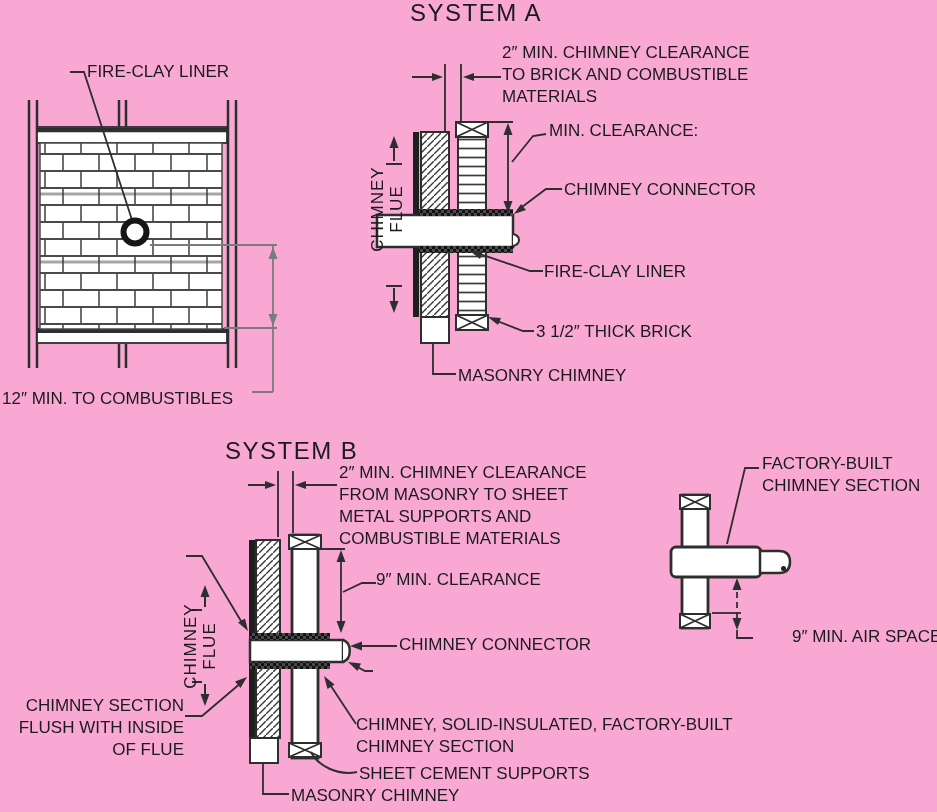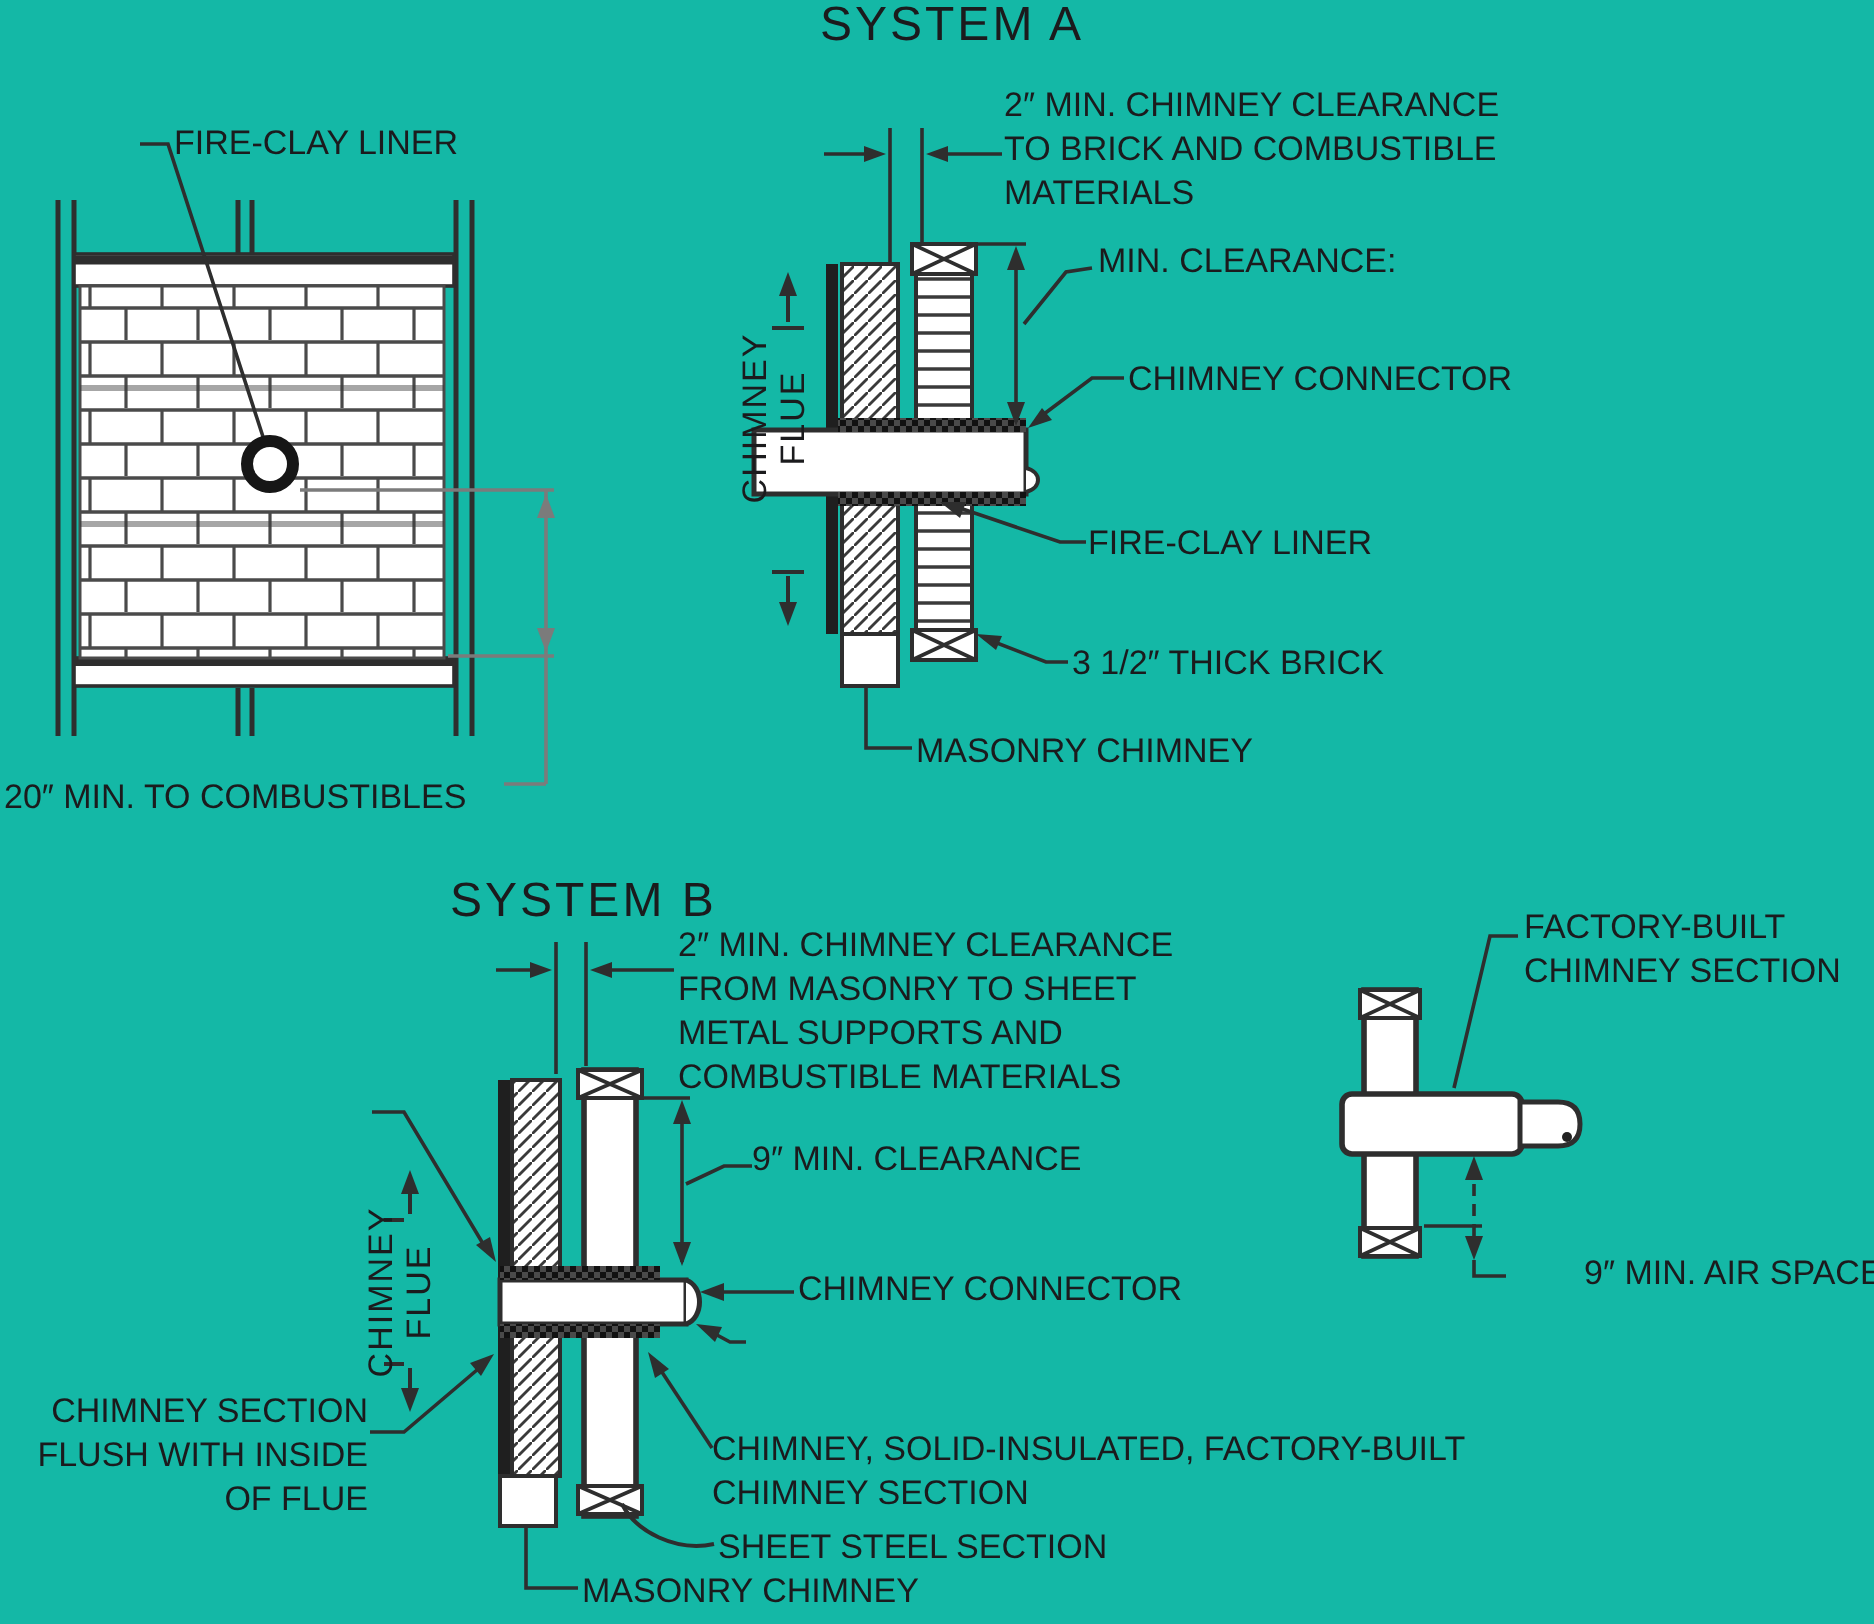--- a/index.html
+++ b/index.html
@@ -1,16 +1,16 @@
 <!DOCTYPE html>
 <html><head>
 <meta charset="utf-8">
 <style>
   html,body{margin:0;padding:0;background:#fff;}
-  .stage{position:relative;width:937px;height:812px;background:#14b8a6;overflow:hidden;
+  .stage{position:relative;width:937px;height:812px;background:#f9a8d4;overflow:hidden;
          font-family:"Liberation Sans",sans-serif;}
   .stage svg{position:absolute;left:0;top:0;}
   .lbl{position:absolute;font-size:17px;line-height:22px;color:#1b1b1d;white-space:nowrap;}
   .title{font-size:24px;letter-spacing:1.5px;}
   .ralign{text-align:right;}
   .vert{transform:rotate(-90deg);text-align:center;line-height:19px;letter-spacing:1px;width:130px;}
 </style>
 </head>
 <body>
 
@@ -199,21 +199,21 @@
   </div>
 
   <div class="lbl" style="left:549px;top:120px;">
     <div>MIN. CLEARANCE:</div>
   </div>
 
   <div class="lbl" style="left:564px;top:179px;">CHIMNEY CONNECTOR</div>
   <div class="lbl" style="left:544px;top:261px;">FIRE-CLAY LINER</div>
   <div class="lbl" style="left:536px;top:321px;">3 1/2″ THICK BRICK</div>
   <div class="lbl" style="left:458px;top:365px;">MASONRY CHIMNEY</div>
-  <div class="lbl" style="left:2px;top:388px;">20″ MIN. TO COMBUSTIBLES</div>
+  <div class="lbl" style="left:2px;top:388px;">12″ MIN. TO COMBUSTIBLES</div>
 
   <div class="lbl title" style="left:196px;top:440px;margin-left:29px;">SYSTEM B</div>
 
   <div class="lbl" style="left:339px;top:462px;">
     <div>2″ MIN. CHIMNEY CLEARANCE</div>
     <div>FROM MASONRY TO SHEET</div>
     <div>METAL SUPPORTS AND</div>
     <div>COMBUSTIBLE MATERIALS</div>
   </div>
 
@@ -231,21 +231,21 @@
 
   <div class="lbl" style="left:376px;top:569px;">9″ MIN. CLEARANCE</div>
   <div class="lbl" style="left:399px;top:634px;">CHIMNEY CONNECTOR</div>
 
 
   <div class="lbl" style="left:356px;top:714px;">
     <div>CHIMNEY, SOLID-INSULATED, FACTORY-BUILT</div>
     <div>CHIMNEY SECTION</div>
   </div>
 
-  <div class="lbl" style="left:359px;top:763px;">SHEET STEEL SECTION</div>
+  <div class="lbl" style="left:359px;top:763px;">SHEET CEMENT SUPPORTS</div>
   <div class="lbl" style="left:291px;top:785px;">MASONRY CHIMNEY</div>
 
   <div class="lbl" style="left:762px;top:453px;">
     <div>FACTORY-BUILT</div>
     <div>CHIMNEY SECTION</div>
   </div>
 
   <div class="lbl" style="left:756px;top:626px;margin-left:36px;">9″ MIN. AIR SPACE</div>
 
 </div>

